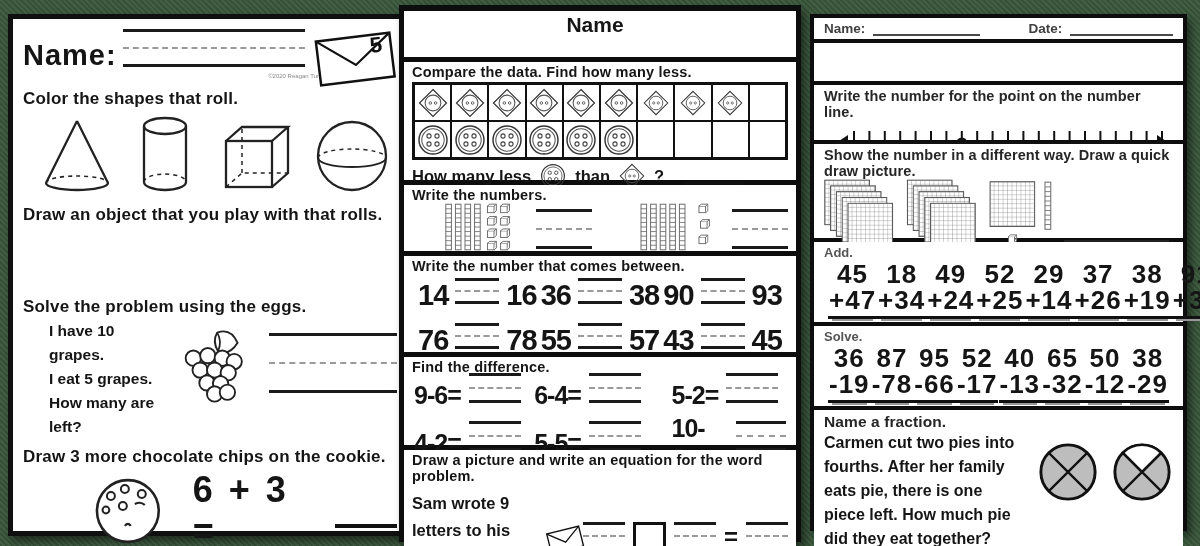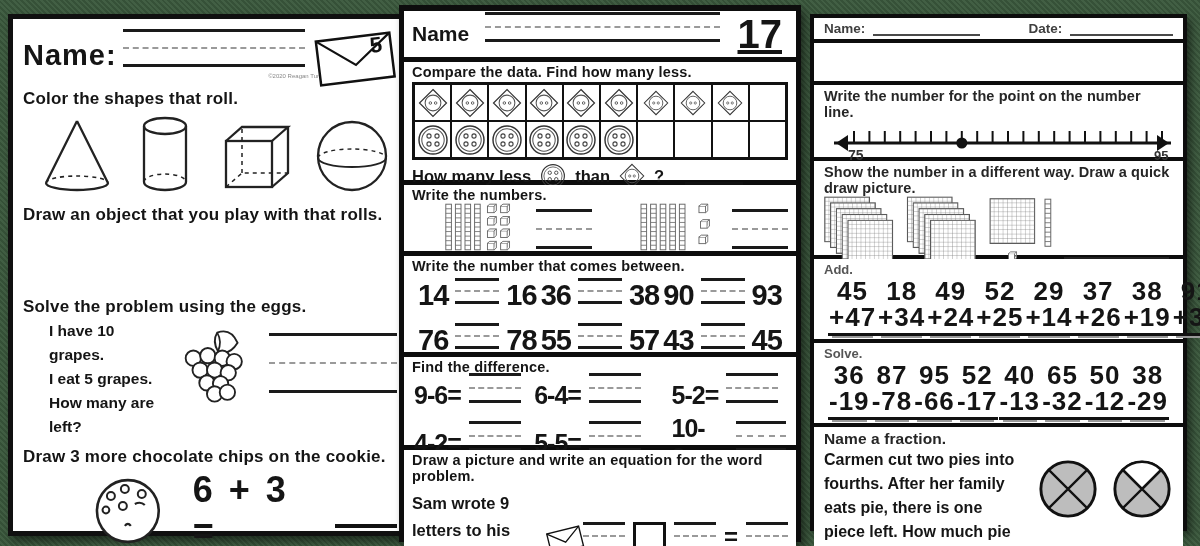--- a/index.html
+++ b/index.html
@@ -29,21 +29,21 @@
   .ansline{width:150px;margin-left:18px;margin-top:14px;}
   .ansline>div{margin-bottom:26px;}
   .cookierow{display:flex;align-items:center;margin:0 0 0 66px;}
   .bigeq{font-size:36px;font-weight:700;margin-left:26px;letter-spacing:3px;}
   .eqblank{display:inline-block;width:62px;border-bottom:4px solid #111;height:30px;margin-left:10px;}
   .drawspace{height:64px;}
   
   #mid{left:399px;top:5px;width:402px;height:537px;background:#0d0d0d;padding:6px 5px;box-sizing:border-box;display:flex;flex-direction:column;gap:5px;}
   #mid .sec{background:#fff;padding:2px 8px;position:relative;box-sizing:border-box;}
   .sectitle{font-size:14.5px;font-weight:600;letter-spacing:.2px;}
-  #mid-name{height:46px;display:flex;align-items:center;}
+  #mid-name{height:46px;display:flex;align-items:center;flex-direction:column;}
   #mid-name .nm{font-size:21px;font-weight:600;margin-right:10px;}
   #mid-name .namelines{max-width:235px;margin-top:-4px;}
   #mid-name .namelines>div{margin-bottom:11px;}
   #mid-name .pgnum{margin-left:auto;font-size:40px;font-weight:600;padding-right:6px;text-decoration:underline;}
   #mid-blocks{height:66px;}
   .blockrow{display:flex;align-items:flex-start;padding-left:28px;}
   .blockgrp{display:flex;align-items:flex-start;}
   .blockans{width:56px;margin:6px 0 0 20px;}
   .blockans>div{margin-bottom:16px;}
   .gap2{width:84px;}
@@ -75,21 +75,21 @@
   
   #right{left:810px;top:14px;width:377px;height:517px;background:#0d0d0d;padding:4px 4px;box-sizing:border-box;display:flex;flex-direction:column;gap:4px;}
   #right .sec{background:#fff;padding:3px 10px;position:relative;box-sizing:border-box;}
   #r-name{height:30px;display:flex;align-items:center;gap:8px;font-size:13.5px;font-weight:700;color:#3f3f3f;}
   #r-name .line{border-bottom:2px solid #4a4a4a;height:12px;}
   #r-name .l1{width:120px;margin-right:40px;}
   #r-name .l2{width:115px;}
   #r-banner{background:#050505;height:40px;display:flex;align-items:center;justify-content:center;}
   #r-banner .t{color:#fff;font-size:28px;font-weight:800;letter-spacing:8px;font-family:"Liberation Sans",sans-serif;}
   .rtitle{font-size:14.5px;font-weight:700;color:#262626;letter-spacing:.1px;}
-  #r-numline{height:72px;}
+  #r-numline{height:55px;}
   .nl-blank{width:70px;border-bottom:3px solid #333;margin:0px 0 0 150px;height:8px;}
   #r-show{height:94px;}
   .showrow{display:flex;align-items:flex-start;}
   .showline{width:110px;border-bottom:3px solid #222;align-self:flex-end;margin:0 4px 6px auto;height:10px;}
   .problabel{font-size:13px;font-weight:700;color:#555;}
   .probrow{display:flex;justify-content:space-between;padding:0 4px;margin-top:1px;}
   .prob{text-align:center;}
   .prob .top{font-size:26px;font-weight:700;letter-spacing:1px;line-height:1.0;}
   .prob .bot{font-size:26px;font-weight:700;letter-spacing:1px;border-bottom:3.5px solid #111;box-shadow:0 6px 0 -4px #999;padding:0 1px 3px 1px;line-height:1.0;}
   #r-add{height:86px;}

